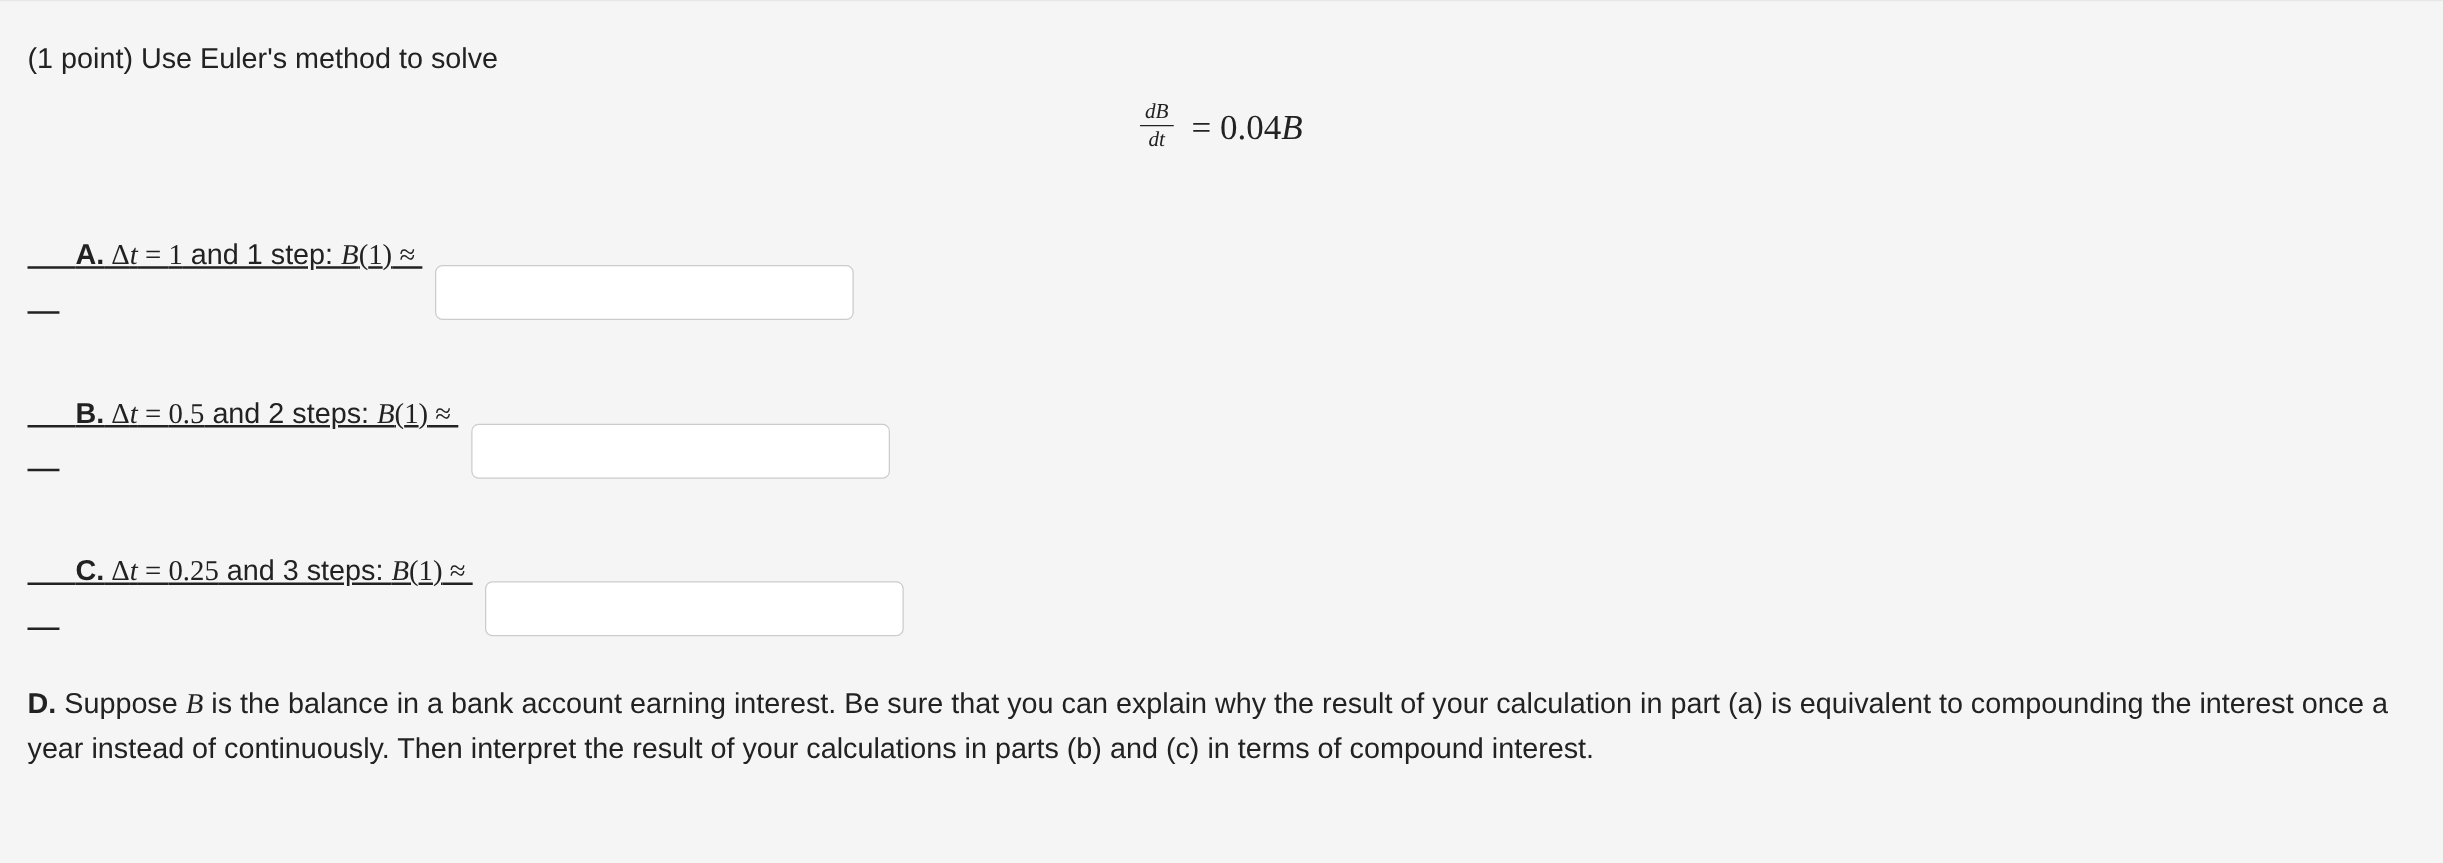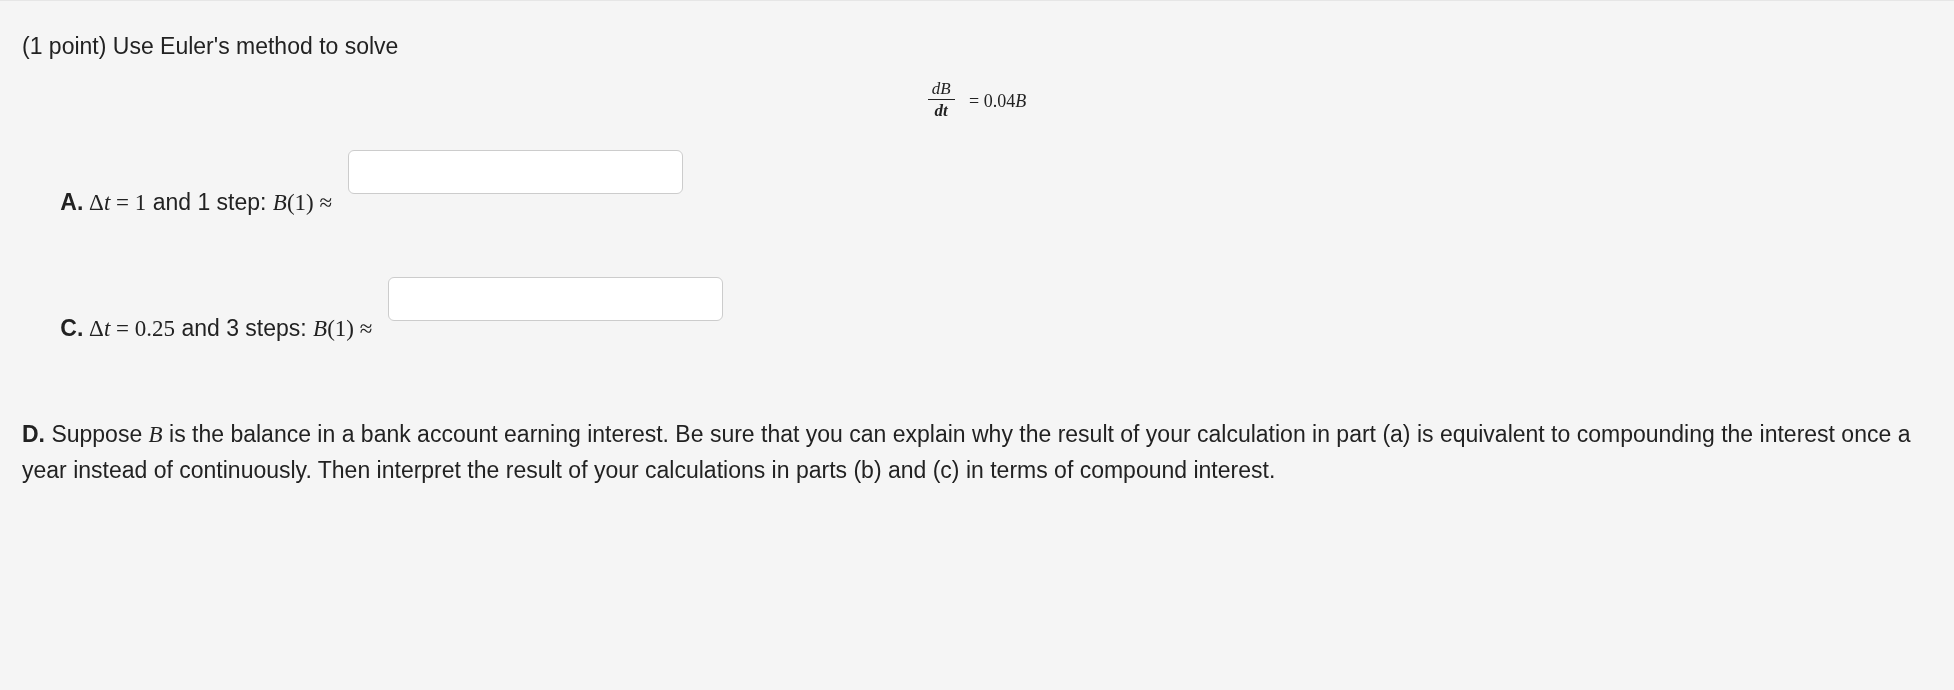--- a/index.html
+++ b/index.html
@@ -37,36 +37,36 @@
     top: -2px;
   }
   .frac .num {
     display: block;
     padding: 0 4px 2px 4px;
     border-bottom: 1.5px solid #222;
   }
   .frac .den {
     display: block;
     padding: 2px 4px 0 4px;
-    font-weight: bold;
   }
   .eq {
     display: inline-block;
     vertical-align: middle;
     font-family: "Times New Roman", Times, serif;
-    font-size: 18px;
+    font-size: 28px;
     padding-left: 8px;
   }
   .mi { font-style: italic; font-family: "Times New Roman", Times, serif; }
   .mn { font-family: "Times New Roman", Times, serif; }
   .part {
     margin: 22px 0;
     display: flex;
-    align-items: flex-start;
+    align-items: flex-end;
     flex-wrap: wrap;
+    text-decoration: underline;
   }
   .part-label {
     white-space: pre-wrap;
   }
   .bold { font-weight: bold; }
   input[type="text"] {
     box-sizing: border-box;
     height: 44px;
     width: 335px;
     font-size: 20px;
@@ -108,20 +108,26 @@
   </div>
 
 
   <div class="part">
     <span class="part-label">
       <span class="bold">A.</span><span class="mn"> Δ</span><span class="mi">t</span><span class="mn"> = </span><span class="mn">1</span><span> and 1 step: </span><span class="mi">B</span><span class="mn">(</span><span class="mn">1</span><span class="mn">)</span><span class="mn"> ≈ </span>
     </span>
     <input type="text" value="" style="">
   </div>
 
+  <div class="part">
+    <span class="part-label">
+      <span class="bold">B.</span><span class="mn"> Δ</span><span class="mi">t</span><span class="mn"> = </span><span class="mn">0.5</span><span> and 2 steps: </span><span class="mi">B</span><span class="mn">(</span><span class="mn">1</span><span class="mn">)</span><span class="mn"> ≈ </span>
+    </span>
+    <input type="text" value="" style="">
+  </div>
 
   <div class="part">
     <span class="part-label">
       <span class="bold">C.</span><span class="mn"> Δ</span><span class="mi">t</span><span class="mn"> = </span><span class="mn">0.25</span><span> and 3 steps: </span><span class="mi">B</span><span class="mn">(</span><span class="mn">1</span><span class="mn">)</span><span class="mn"> ≈ </span>
     </span>
     <input type="text" value="" style="">
   </div>
 
   <div class="partD">
     <span class="bold">D.</span><span> Suppose </span><span class="mi">B</span><span> is the balance in a bank account earning interest. Be sure that you can explain why the result of your calculation in part (a) is equivalent to compounding the interest once a year instead of continuously. Then interpret the result of your calculations in parts (b) and (c) in terms of compound interest.</span>

